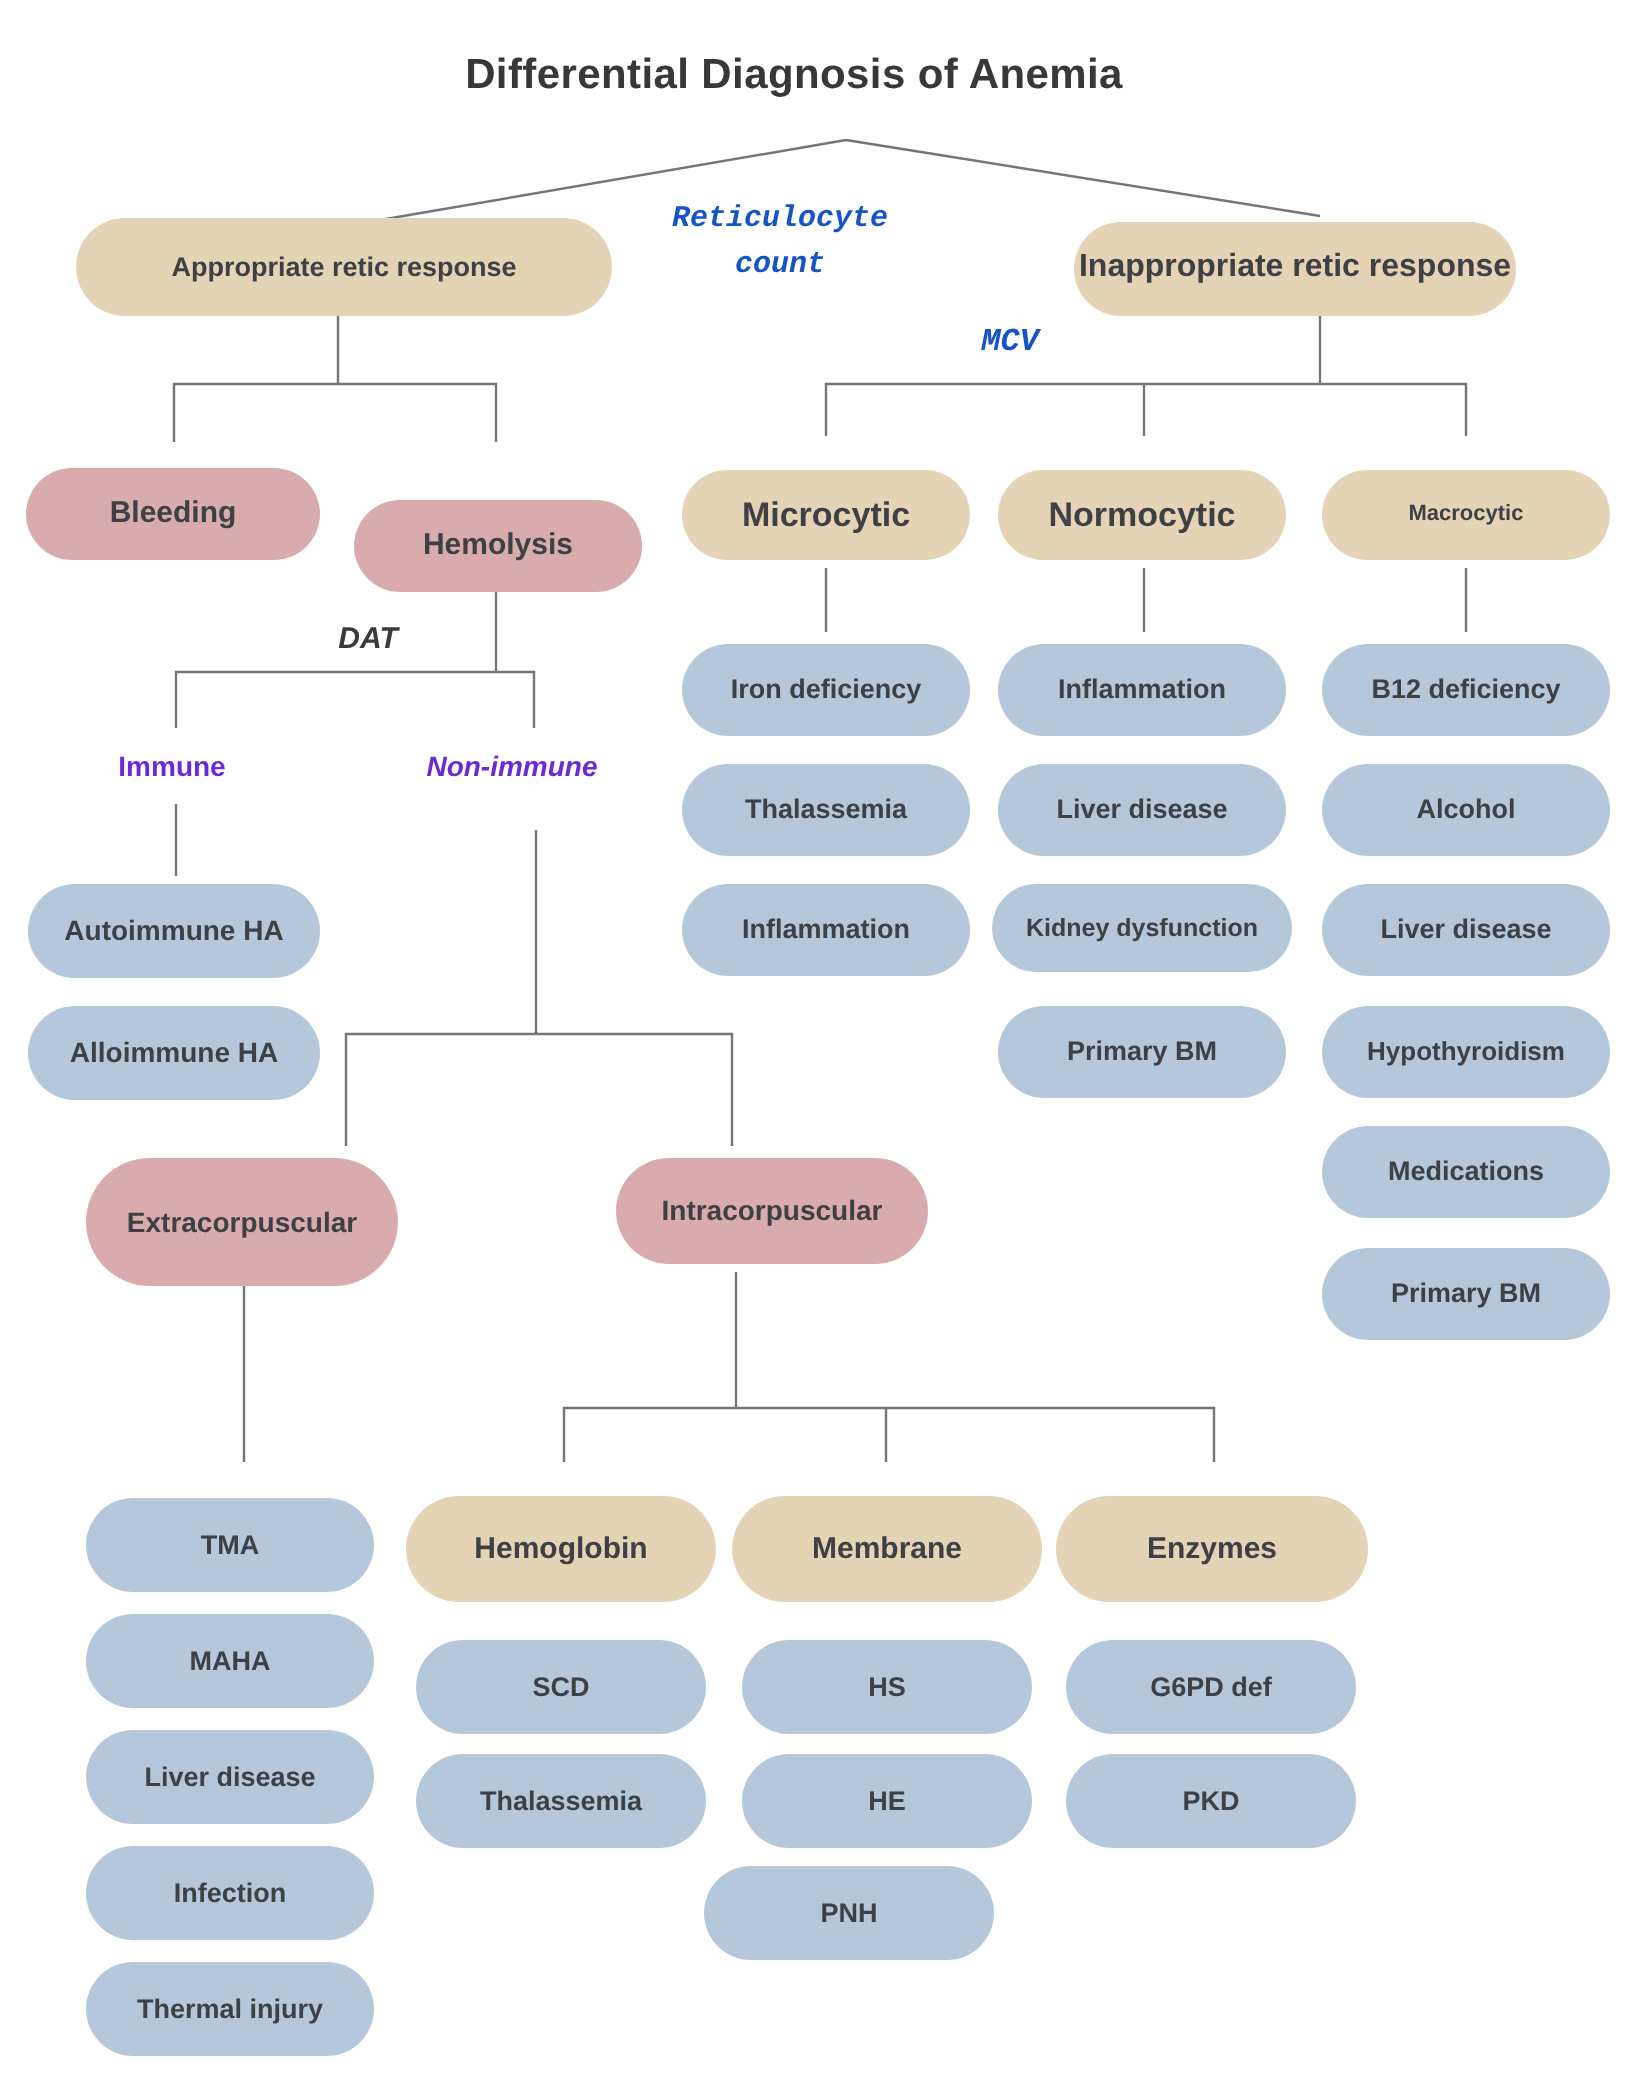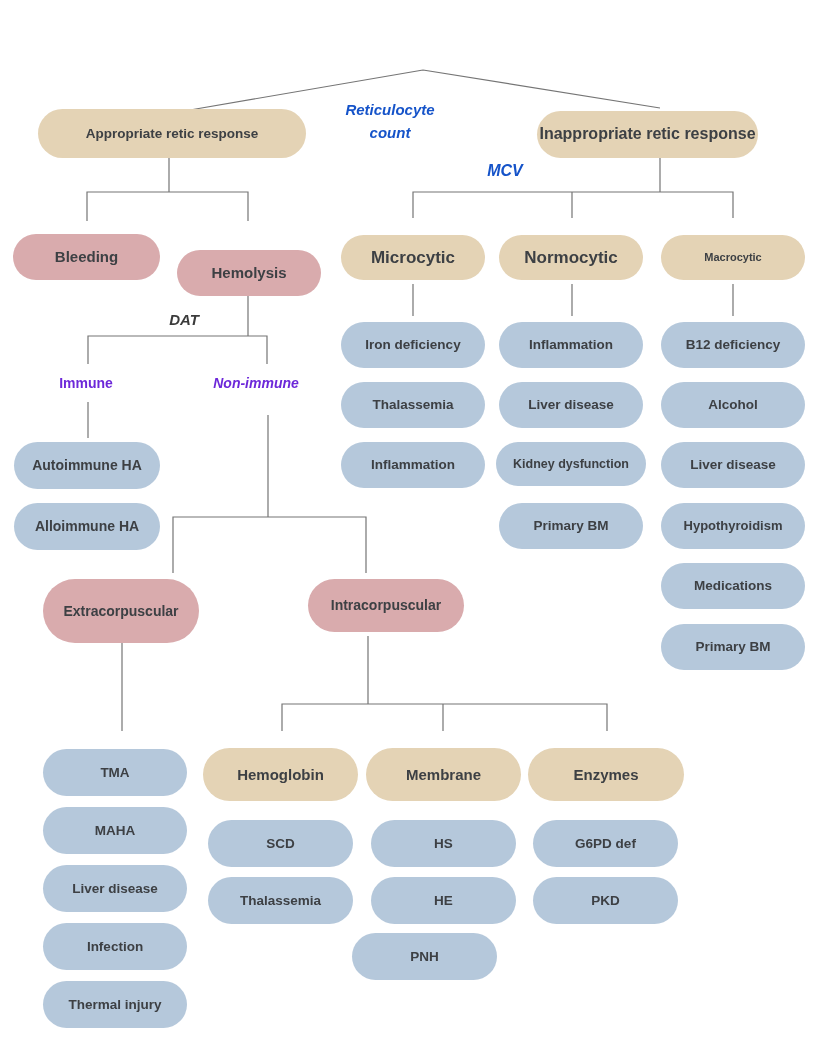--- a/index.html
+++ b/index.html
@@ -34,20 +34,21 @@
   }
   .tan{background:var(--tan);}
   .pink{background:var(--pink);}
   .blue{background:var(--blue);}
   .blue-label{
     background:none;border-radius:0;
     color:var(--label-blue);
     font-style:italic;
     white-space:pre-line;
     line-height:1.55;
+    font-family:Liberation Mono, monospace;
   }
   .dark-label{background:none;border-radius:0;font-style:italic;color:#3b3b3b;}
   .plain-label{background:none;border-radius:0;color:#6d28d9;}
 </style>
 </head>
 <body>
 
 <div id="canvas">
 
   <svg id="lines" width="820" height="1041" viewBox="0 0 820 1041" aria-hidden="true">
@@ -64,20 +65,21 @@
 
     <path d="M122 636 V731"></path>
 
     <path d="M368 636 V704 M282 731 V704 H607 V731 M443 704 V731"></path>
 
     <path d="M660 158 V192 M413 218 V192 H733 V218 M572 192 V218"></path>
 
     <path d="M413 284 V316 M572 284 V316 M733 284 V316"></path>
   </svg>
 
+  <h1 id="page-title">Differential Diagnosis of Anemia</h1>
 
   <div id="nodes">
       <div class="node tan" style="left: 38px; top: 109px; width: 268px; height: 49px; font-size: 13.5px;">Appropriate retic response</div>
       <div class="node tan" style="left: 537px; top: 111px; width: 221px; height: 47px; font-size: 16px;">Inappropriate retic response</div>
       <div class="node blue-label" style="left: 318px; top: 95px; width: 144px; height: 52px; font-size: 15px;">Reticulocyte
 count</div>
       <div class="node blue-label" style="left: 468px; top: 160px; width: 74px; height: 22px; font-size: 16px;">MCV</div>
       <div class="node pink" style="left: 13px; top: 234px; width: 147px; height: 46px; font-size: 15px;">Bleeding</div>
       <div class="node pink" style="left: 177px; top: 234px; width: 144px; height: 46px; font-size: 15px; margin-top: 16px;">Hemolysis</div>
       <div class="node tan" style="left: 341px; top: 235px; width: 144px; height: 45px; font-size: 17px;">Microcytic</div>

